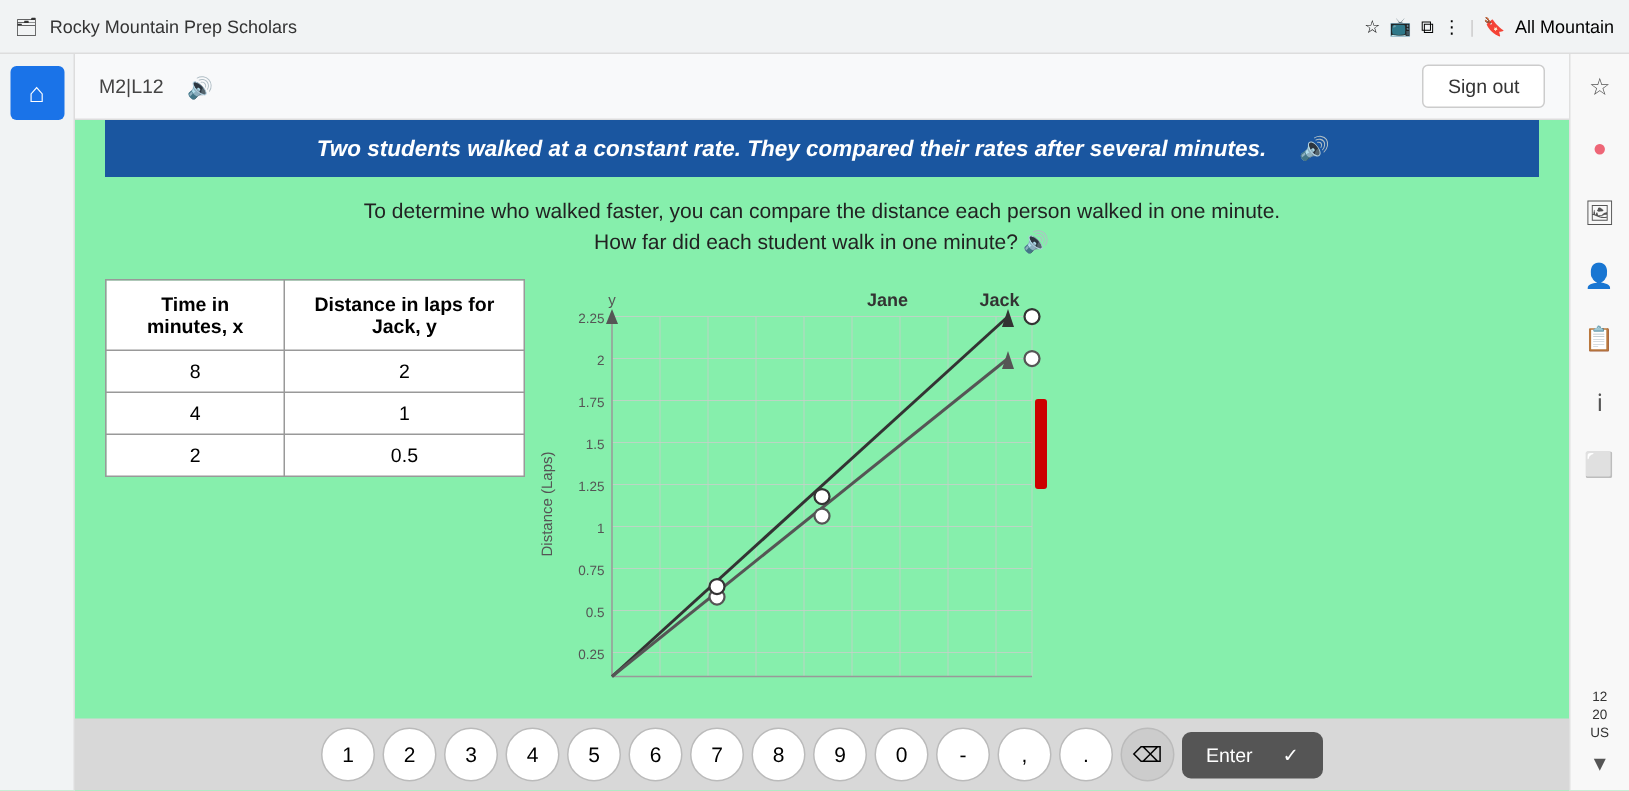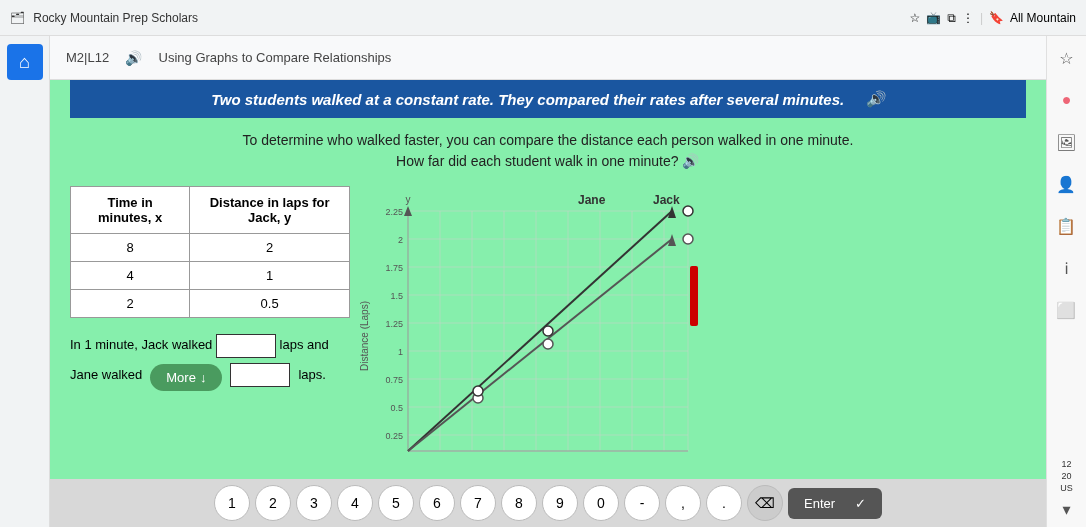--- a/index.html
+++ b/index.html
@@ -283,21 +283,21 @@
 
   <div class="left-nav">
     <div class="nav-home-btn">⌂</div>
   </div>
 
   <div class="content-area">
 
     <div class="header-strip">
       <span class="lesson-label">M2|L12</span>
       <span class="audio-icon">🔊</span>
-      <span class="lesson-title">Using Graphs to Compare Relationships</span>
+      <button class="sign-out-btn">Sign out</button>
     </div>
 
     <div class="problem-content">
 
       <div class="blue-banner">
         <span>Two students walked at a constant rate. They compared their rates after several minutes.</span>
         <span>🔊</span>
       </div>
 
       <div class="instruction-text">
@@ -327,36 +327,20 @@
                 <td>4</td>
                 <td>1</td>
               </tr>
               <tr>
                 <td>2</td>
                 <td>0.5</td>
               </tr>
             </tbody>
           </table>
 
-          <div class="answer-area">
-            <div>
-              <span>In 1 minute, Jack walked</span>
-              <span class="answer-box"></span>
-              <span>laps and</span>
-            </div>
-            <div style="display:flex; align-items:center; gap:8px;">
-              <span>Jane walked</span>
-              <button class="more-btn">
-                <span>More</span>
-                <span>↓</span>
-              </button>
-              <span class="answer-box"></span>
-              <span>laps.</span>
-            </div>
-          </div>
         </div>
 
         <div class="graph-section">
           <svg width="340" height="280">
 
             <text x="220" y="18" font-size="12" fill="#333" font-weight="bold">Jane</text>
             <text x="295" y="18" font-size="12" fill="#333" font-weight="bold">Jack</text>
 
             <text x="10" y="150" font-size="10" fill="#555" text-anchor="middle" transform="rotate(-90 10 150)">Distance (Laps)</text>
 

